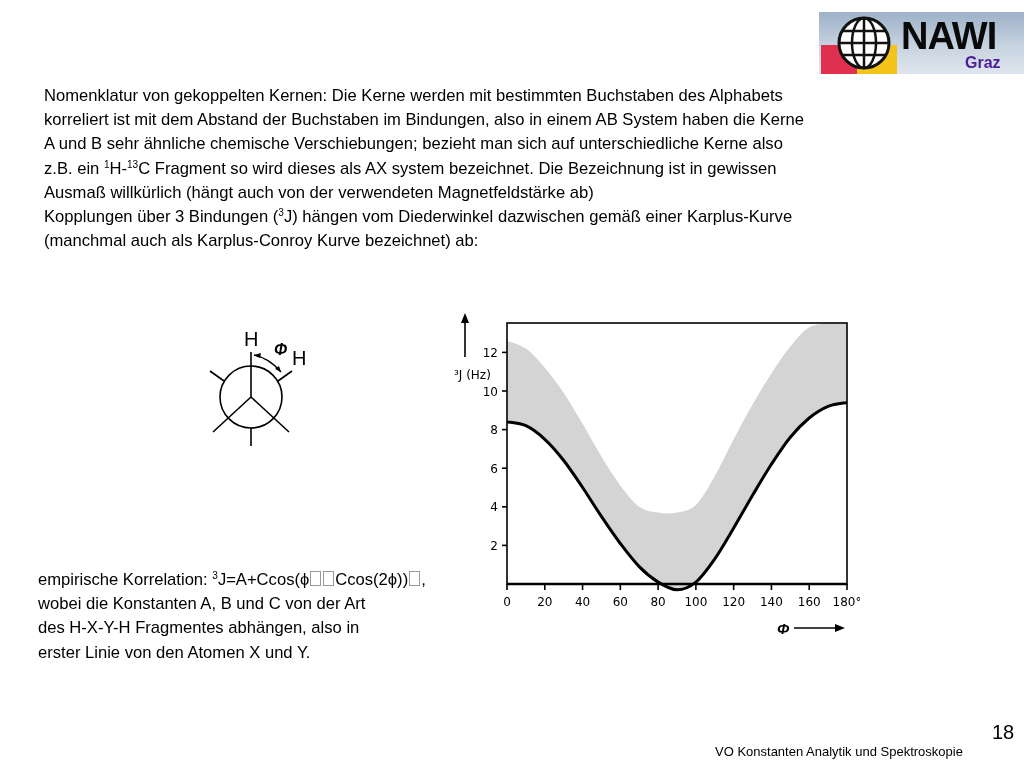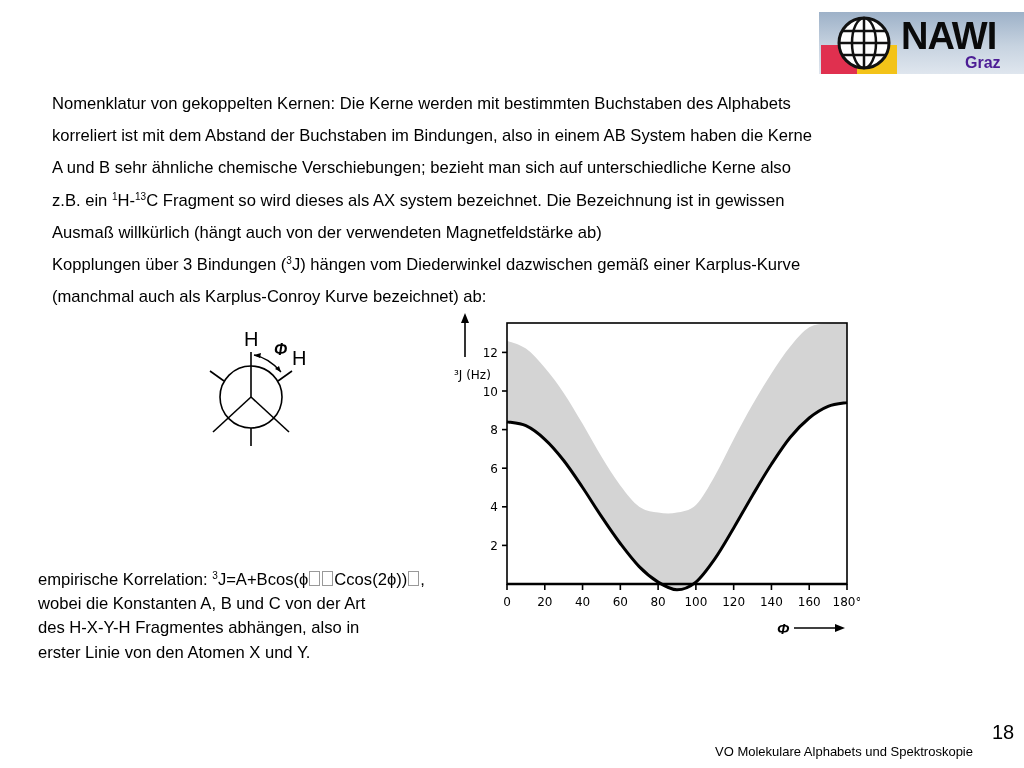--- a/index.html
+++ b/index.html
@@ -7,21 +7,21 @@
          font-family:"Liberation Sans", sans-serif; color:#000; }
   .logo { position:absolute; left:819px; top:12px; width:214px; height:62px; overflow:hidden; }
   .logo .bg { position:absolute; inset:0; background:linear-gradient(180deg,#9db1c8 0%,#c7d3e0 55%,#dfe6ee 100%); }
   .logo .red { position:absolute; left:2px; top:33px; width:36px; height:29px; background:#e0304f; }
   .logo .yellow { position:absolute; left:38px; top:33px; width:40px; height:29px; background:#f3c319; }
   .logo svg.globe { position:absolute; left:18px; top:4px; }
   .logo .nawi { position:absolute; left:82px; top:4px; font-weight:bold; font-size:38px; letter-spacing:-1px; color:#0a0a0a; line-height:40px; }
   .logo .graz { position:absolute; left:146px; top:42px; font-weight:bold; font-size:16px; color:#4c1d95; }
 
   .body-text { position:absolute; left:44px; top:84px; width:940px; font-size:16.6px; line-height:24.2px; }
-  .body-text p { margin:8px; }
+  .body-text p { margin:0; }
   .body-text sup { font-size:10px; line-height:0; vertical-align:6px; }
   .body-text b { font-weight:normal; }
 
   .newman { position:absolute; left:195px; top:318px; }
   .chart { position:absolute; left:440px; top:305px; }
 
   .formula { position:absolute; left:38px; top:568px; width:480px; font-size:16.6px; line-height:24.2px; }
   .formula p { margin:0; }
   .formula sup { font-size:10px; line-height:0; vertical-align:6px; }
   .box-glyph { display:inline-block; width:9px; height:13px; border:1px solid #999; vertical-align:-1px; margin:0 1px; }
@@ -128,20 +128,20 @@
   <line x1="25" y1="52" x2="25" y2="14" stroke="#000" stroke-width="1.6"></line>
   <polygon points="25,8 21,18 29,18" fill="#000"></polygon>
   <text id="ylabel" x="14" y="74" font-family="DejaVu Sans, sans-serif" font-size="12">³J (Hz)</text>
 
   <text id="xlabel" x="337" y="329" font-family="Liberation Sans, sans-serif" font-size="15" font-style="italic" font-weight="bold">Φ</text>
   <line x1="354" y1="323" x2="397" y2="323" stroke="#000" stroke-width="1.5"></line>
   <polygon points="405,323 395,319 395,327" fill="#000"></polygon>
 </svg>
 
 <div class="formula">
-  <p><span>empirische Korrelation: </span><sup>3</sup><span>J=A+Bcos(ϕ</span><span class="box-glyph"></span><span class="box-glyph"></span><span>Ccos(2ϕ))</span><span class="box-glyph"></span><span>,</span></p>
+  <p><span>empirische Korrelation: </span><sup>3</sup><span>J=A+Ccos(ϕ</span><span class="box-glyph"></span><span class="box-glyph"></span><span>Ccos(2ϕ))</span><span class="box-glyph"></span><span>,</span></p>
   <p>wobei die Konstanten A, B und C von der Art</p>
   <p>des H-X-Y-H Fragmentes abhängen, also in</p>
   <p>erster Linie von den Atomen X und Y.</p>
 </div>
 
-<div class="footer">VO Molekulare Alphabets und Spektroskopie</div>
+<div class="footer">VO Konstanten Analytik und Spektroskopie</div>
 <div class="page-num">18</div>
 
 </body></html>

